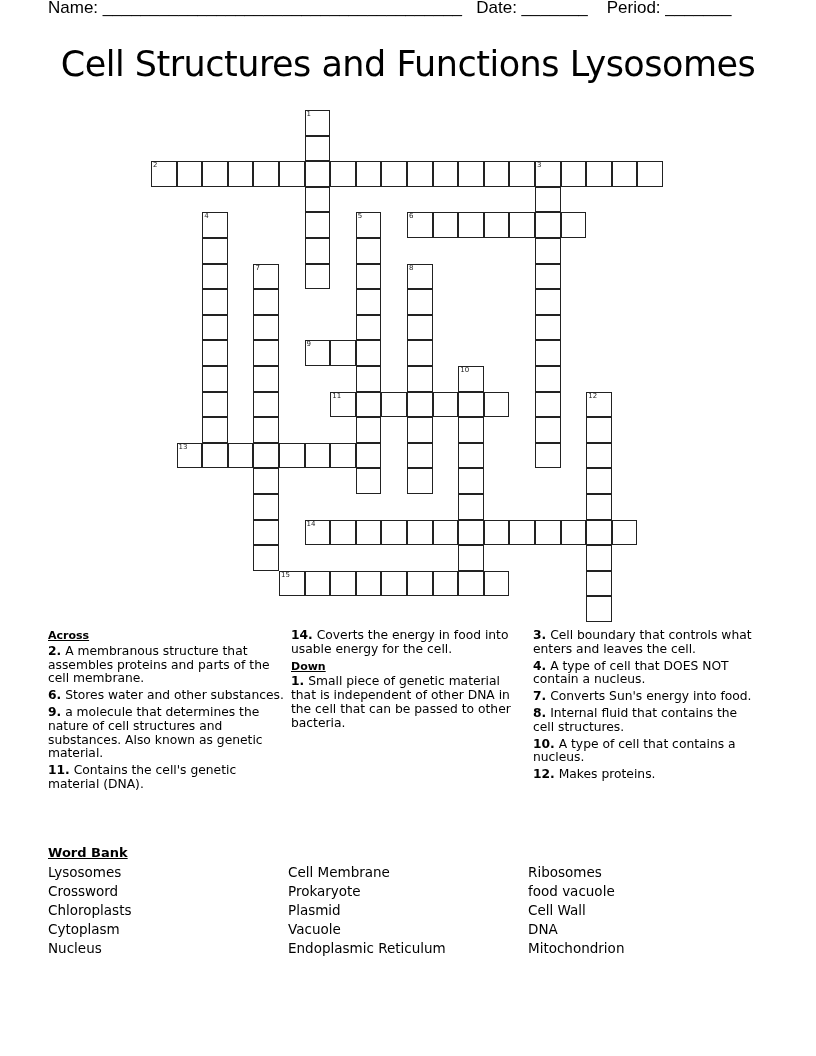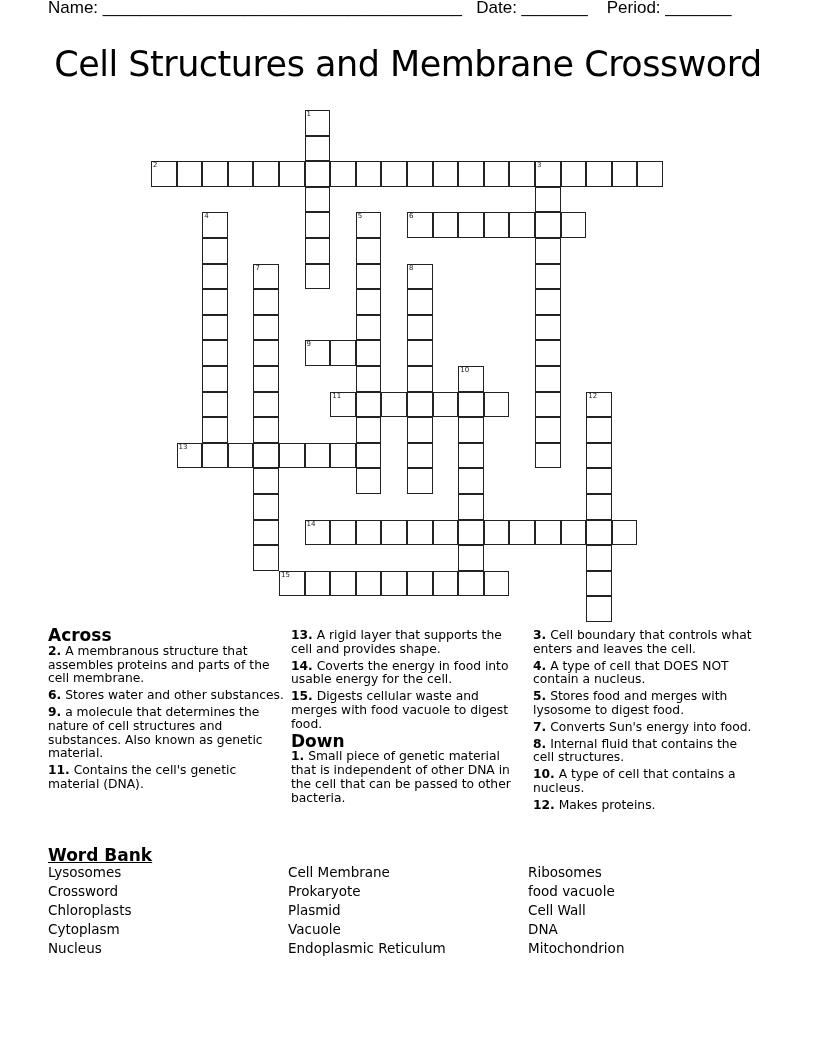--- a/index.html
+++ b/index.html
@@ -8,30 +8,30 @@
   .header span { margin-right:0; }
   .title { position:absolute; top:44px; left:0; width:816px; text-align:center;
            font-family:"DejaVu Sans", sans-serif; font-size:35px; letter-spacing:-0.5px; }
   .grid { position:absolute; left:151px; top:110px; width:512px; height:512px; }
   .cell { position:absolute; width:25.6px; height:25.6px; box-sizing:border-box;
           border:1px solid #222; background:#fff; }
   .cell .num { position:absolute; left:1px; top:-1px; font-family:"DejaVu Sans", sans-serif; font-size:7px; line-height:9px; color:#222; }
   .clues { position:absolute; font-family:"DejaVu Sans", sans-serif; font-size:12.3px; line-height:13.8px; }
   .clue { margin-bottom:3px; }
   .clue b { font-weight:bold; }
-  .sec { font-weight:bold; font-size:17px; margin-bottom:2px; }
-  .wb-title { position:absolute; left:48px; top:845px; font-family:"DejaVu Sans", sans-serif; font-size:17px; font-weight:bold; text-decoration:underline; }
+  .sec { font-weight:bold; text-decoration:underline; font-size:11px; margin-bottom:2px; }
+  .wb-title { position:absolute; left:48px; top:845px; font-family:"DejaVu Sans", sans-serif; font-size:13px; font-weight:bold; text-decoration:underline; }
   .wb-col { position:absolute; top:863px; font-family:"DejaVu Sans", sans-serif; font-size:13.5px; line-height:19px; }
 </style>
 </head>
 <body>
 
 <div class="header"><span>Name: </span><span>______________________________________</span>   <span>Date: </span><span>_______</span>    <span>Period: </span><span>_______</span></div>
 
-<div class="title">Cell Structures and Membrane Crossword</div>
+<div class="title">Cell Structures and Functions Lysosomes</div>
 
 <div class="grid" id="grid">
     <div class="cell" style="left: 153.6px; top: 0px;">
       <span class="num">1</span>
     </div>
     <div class="cell" style="left: 153.6px; top: 25.6px;"></div>
     <div class="cell" style="left: 153.6px; top: 51.2px;"></div>
     <div class="cell" style="left: 153.6px; top: 76.8px;"></div>
     <div class="cell" style="left: 153.6px; top: 102.4px;"></div>
     <div class="cell" style="left: 153.6px; top: 128px;"></div>
@@ -193,30 +193,27 @@
   </div>
 
 <div class="clues" id="col1" style="left:48px; top:629px; width:236px;">
   <div class="sec">Across</div>
 <div class="clue"><b>2.</b><span> A membranous structure that assembles proteins and parts of the cell membrane.</span></div>
     <div class="clue"><b>6.</b><span> Stores water and other substances.</span></div>
     <div class="clue"><b>9.</b><span> a molecule that determines the nature of cell structures and substances. Also known as genetic material.</span></div>
     <div class="clue"><b>11.</b><span> Contains the cell's genetic material (DNA).</span></div>
   </div>
 <div class="clues" id="col2" style="left:291px; top:629px; width:232px;">
-    <div class="clue"><b>13.</b><span> A rigid layer that supports the cell and provides shape.</span></div>
     <div class="clue"><b>14.</b><span> Coverts the energy in food into usable energy for the cell.</span></div>
-    <div class="clue"><b>15.</b><span> Digests cellular waste and merges with food vacuole to digest food.</span></div>
     <div class="sec">Down</div>
     <div class="clue"><b>1.</b><span> Small piece of genetic material that is independent of other DNA in the cell that can be passed to other bacteria.</span></div>
   </div>
 <div class="clues" id="col3" style="left:533px; top:629px; width:225px;">
     <div class="clue"><b>3.</b><span> Cell boundary that controls what enters and leaves the cell.</span></div>
     <div class="clue"><b>4.</b><span> A type of cell that DOES NOT contain a nucleus.</span></div>
-    <div class="clue"><b>5.</b><span> Stores food and merges with lysosome to digest food.</span></div>
     <div class="clue"><b>7.</b><span> Converts Sun's energy into food.</span></div>
     <div class="clue"><b>8.</b><span> Internal fluid that contains the cell structures.</span></div>
     <div class="clue"><b>10.</b><span> A type of cell that contains a nucleus.</span></div>
     <div class="clue"><b>12.</b><span> Makes proteins.</span></div>
   </div>
 
 <div class="wb-title">Word Bank</div>
 <div class="wb-col" id="wb0" style="left:48px;">
     <div>Lysosomes</div>
     <div>Crossword</div>

